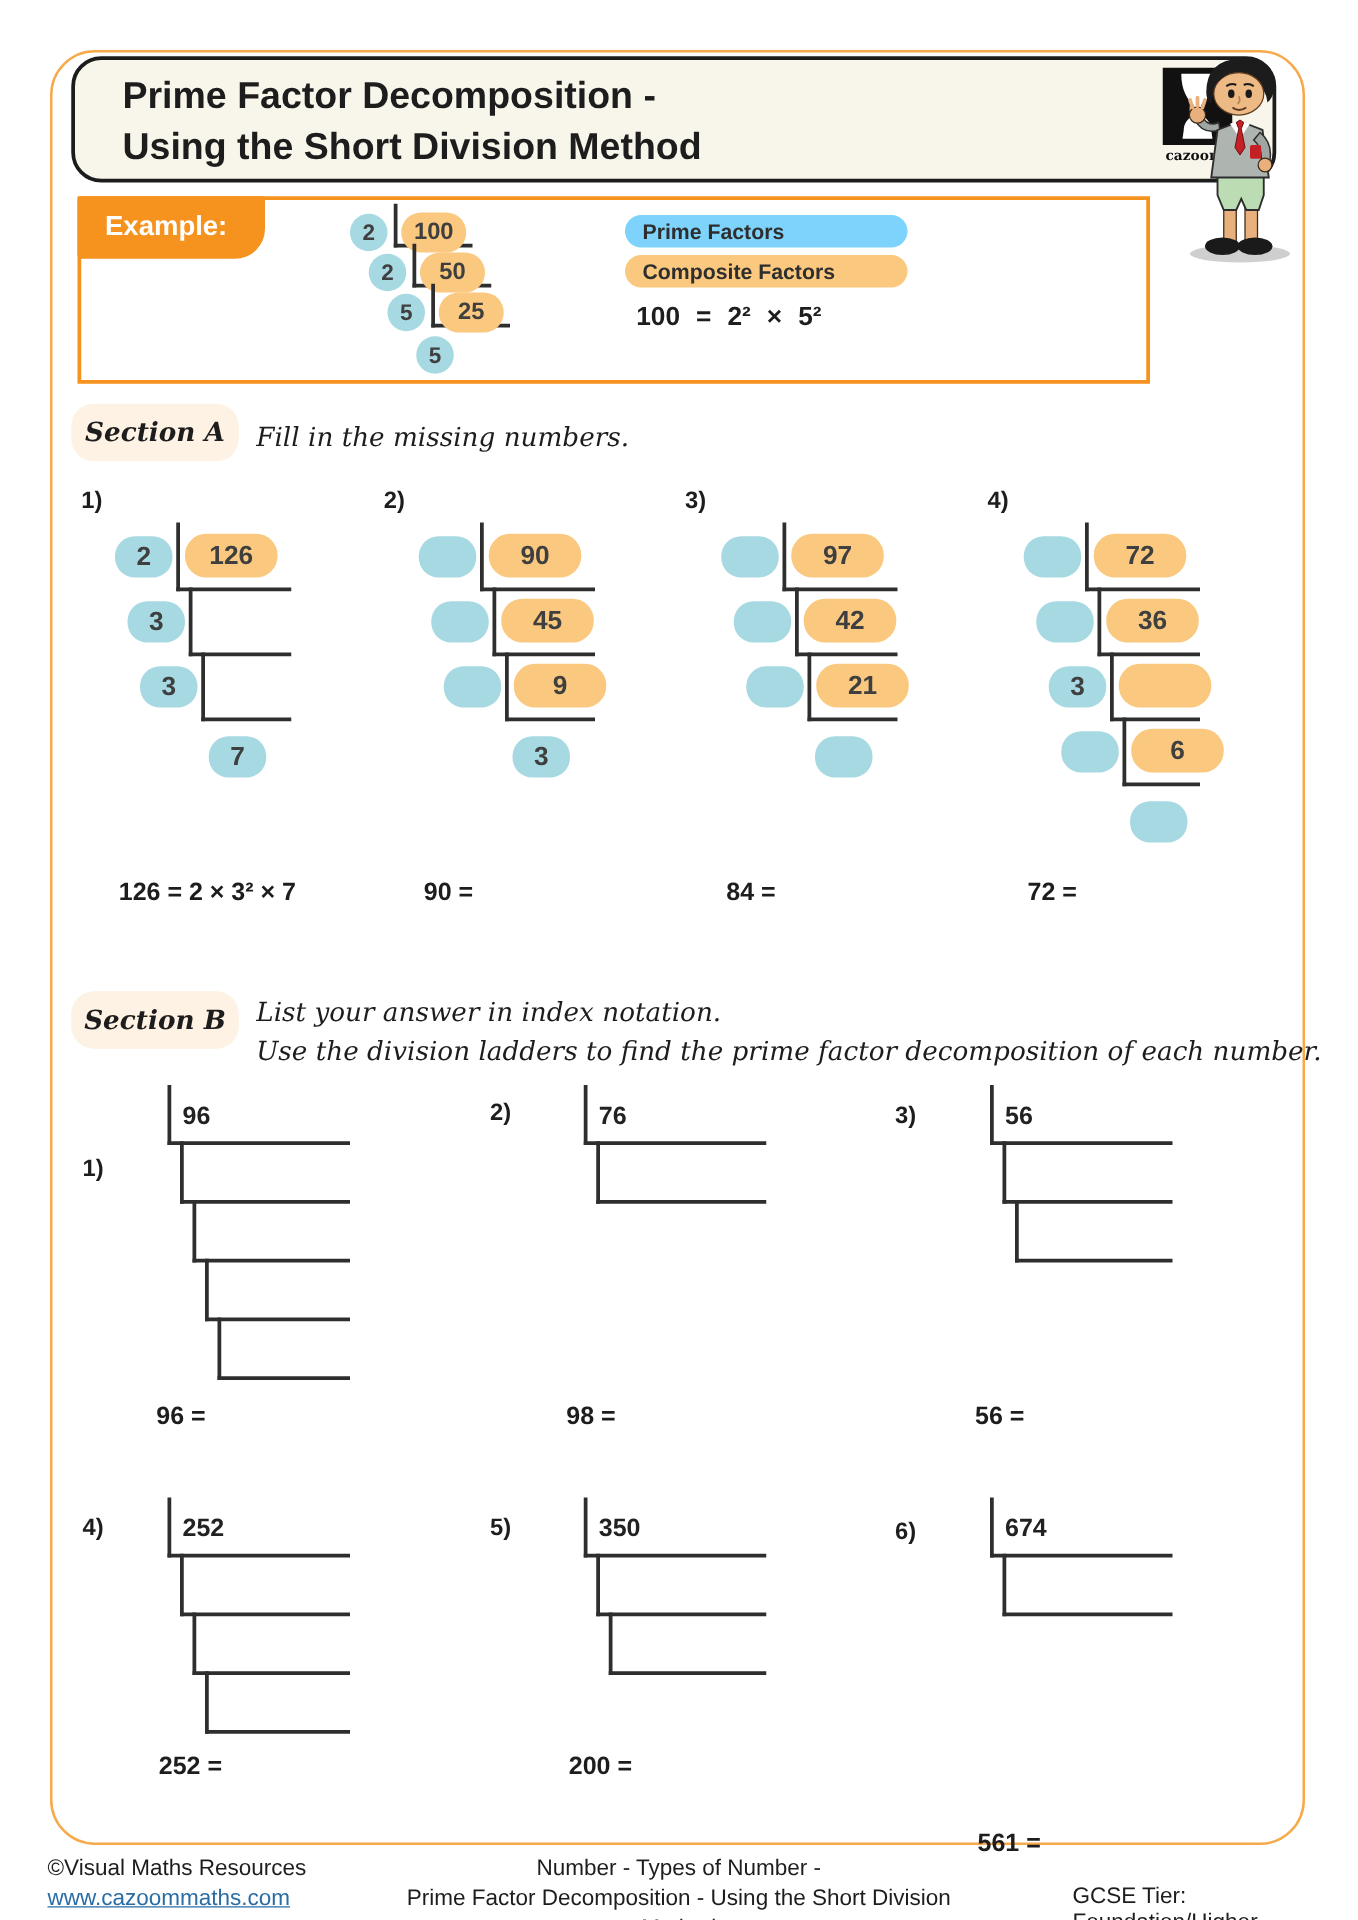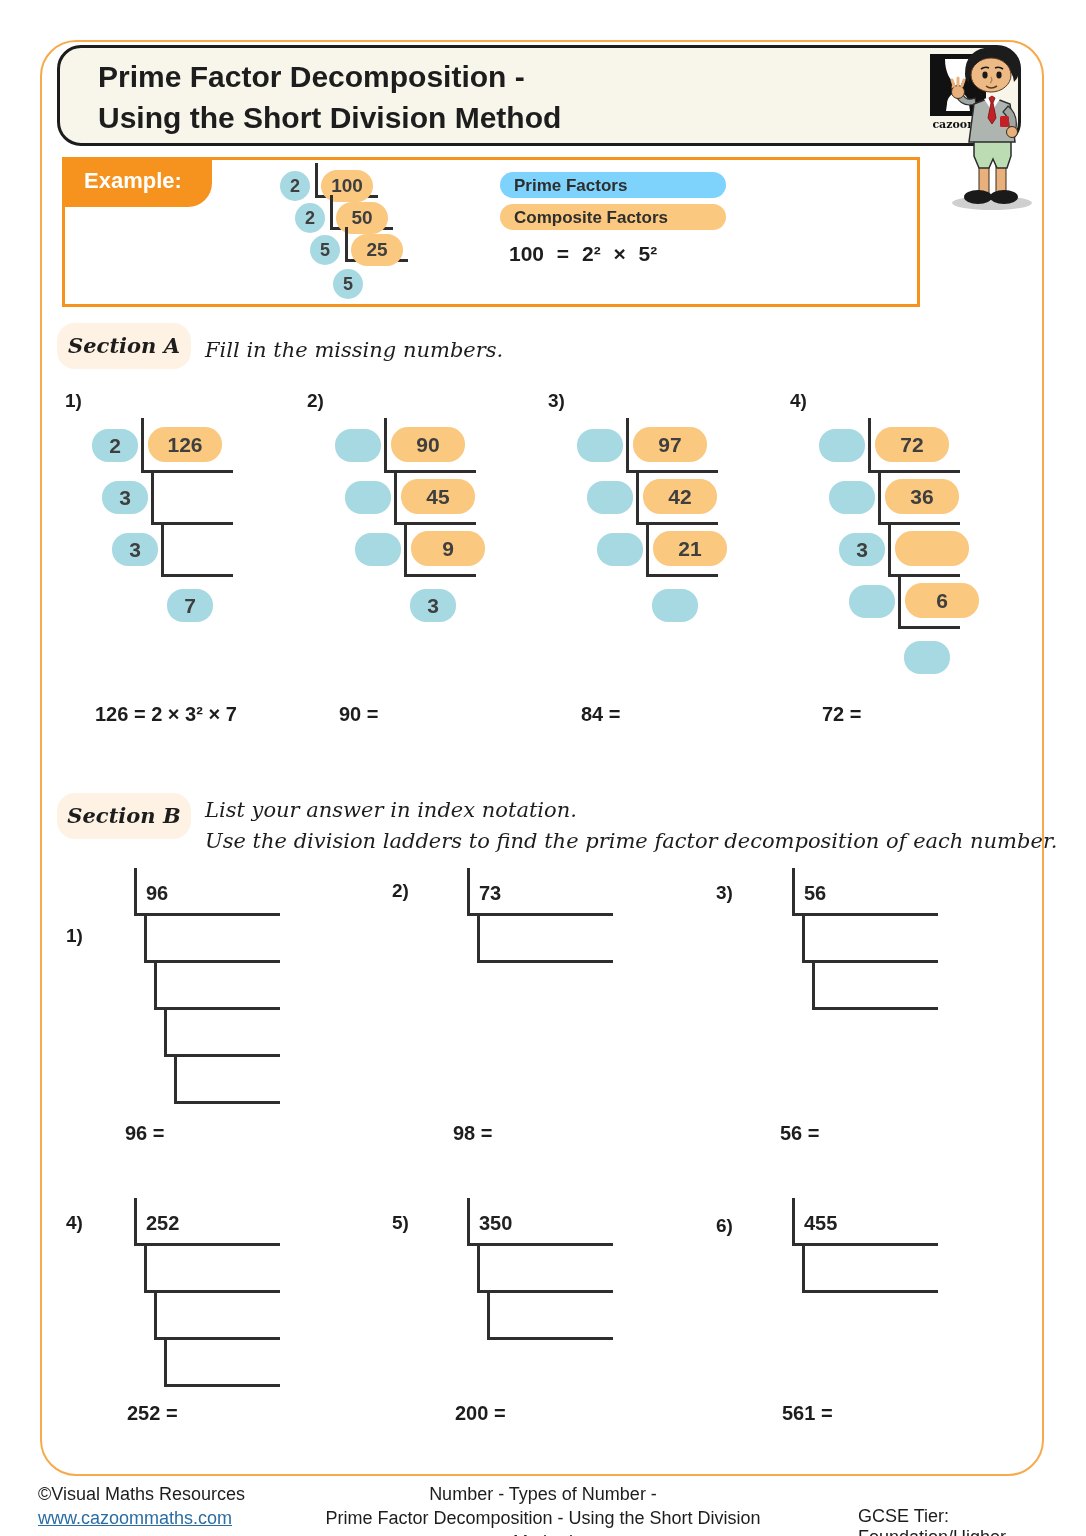--- a/index.html
+++ b/index.html
@@ -226,21 +226,21 @@
         <div class="lv" style="left: 20px; top: 92px; height: 50px;"></div>
         <div class="lh" style="left: 20px; top: 139px; width: 126px;"></div>
         <div class="lv" style="left: 30px; top: 139px; height: 50px;"></div>
         <div class="lh" style="left: 30px; top: 186px; width: 116px;"></div>
         <div class="lv" style="left: 40px; top: 186px; height: 50px;"></div>
         <div class="lh" style="left: 40px; top: 233px; width: 106px;"></div>
       </div>
       <div class="ans" style="left: 125px; top: 1122px;">96 =</div>
       <div class="pnum" style="left: 392px; top: 880px;">2)</div>
       <div class="ladder" style="left: 467px; top: 868px; width: 160px; height: 144px;">
-        <div class="bval">73</div>
+        <div class="bval">76</div>
         <div class="lv" style="left: 0px; top: 0px; height: 48px;"></div>
         <div class="lh" style="left: 0px; top: 45px; width: 146px;"></div>
         <div class="lv" style="left: 10px; top: 45px; height: 50px;"></div>
         <div class="lh" style="left: 10px; top: 92px; width: 136px;"></div>
       </div>
       <div class="ans" style="left: 453px; top: 1122px;">98 =</div>
       <div class="pnum" style="left: 716px; top: 882px;">3)</div>
       <div class="ladder" style="left: 792px; top: 868px; width: 160px; height: 191px;">
         <div class="bval">56</div>
         <div class="lv" style="left: 0px; top: 0px; height: 48px;"></div>
@@ -270,27 +270,27 @@
         <div class="lv" style="left: 0px; top: 0px; height: 48px;"></div>
         <div class="lh" style="left: 0px; top: 45px; width: 146px;"></div>
         <div class="lv" style="left: 10px; top: 45px; height: 50px;"></div>
         <div class="lh" style="left: 10px; top: 92px; width: 136px;"></div>
         <div class="lv" style="left: 20px; top: 92px; height: 50px;"></div>
         <div class="lh" style="left: 20px; top: 139px; width: 126px;"></div>
       </div>
       <div class="ans" style="left: 455px; top: 1402px;">200 =</div>
       <div class="pnum" style="left: 716px; top: 1215px;">6)</div>
       <div class="ladder" style="left: 792px; top: 1198px; width: 160px; height: 144px;">
-        <div class="bval">455</div>
-        <div class="lv" style="left: 0px; top: 0px; height: 48px;"></div>
-        <div class="lh" style="left: 0px; top: 45px; width: 146px;"></div>
-        <div class="lv" style="left: 10px; top: 45px; height: 50px;"></div>
-        <div class="lh" style="left: 10px; top: 92px; width: 136px;"></div>
-      </div>
-      <div class="ans" style="left: 782px; top: 1402px; text-align: center;">561 =</div>
+        <div class="bval">674</div>
+        <div class="lv" style="left: 0px; top: 0px; height: 48px;"></div>
+        <div class="lh" style="left: 0px; top: 45px; width: 146px;"></div>
+        <div class="lv" style="left: 10px; top: 45px; height: 50px;"></div>
+        <div class="lh" style="left: 10px; top: 92px; width: 136px;"></div>
+      </div>
+      <div class="ans" style="left: 782px; top: 1464px; text-align: center;">561 =</div>
     </div>
 
   <div class="foot-left">
     <div>©Visual Maths Resources</div>
     <div><a class="foot-link">www.cazoommaths.com</a></div>
   </div>
   <div class="foot-center">
     <div>Number - Types of Number -</div>
     <div>Prime Factor Decomposition - Using the Short Division Method</div>
   </div>

